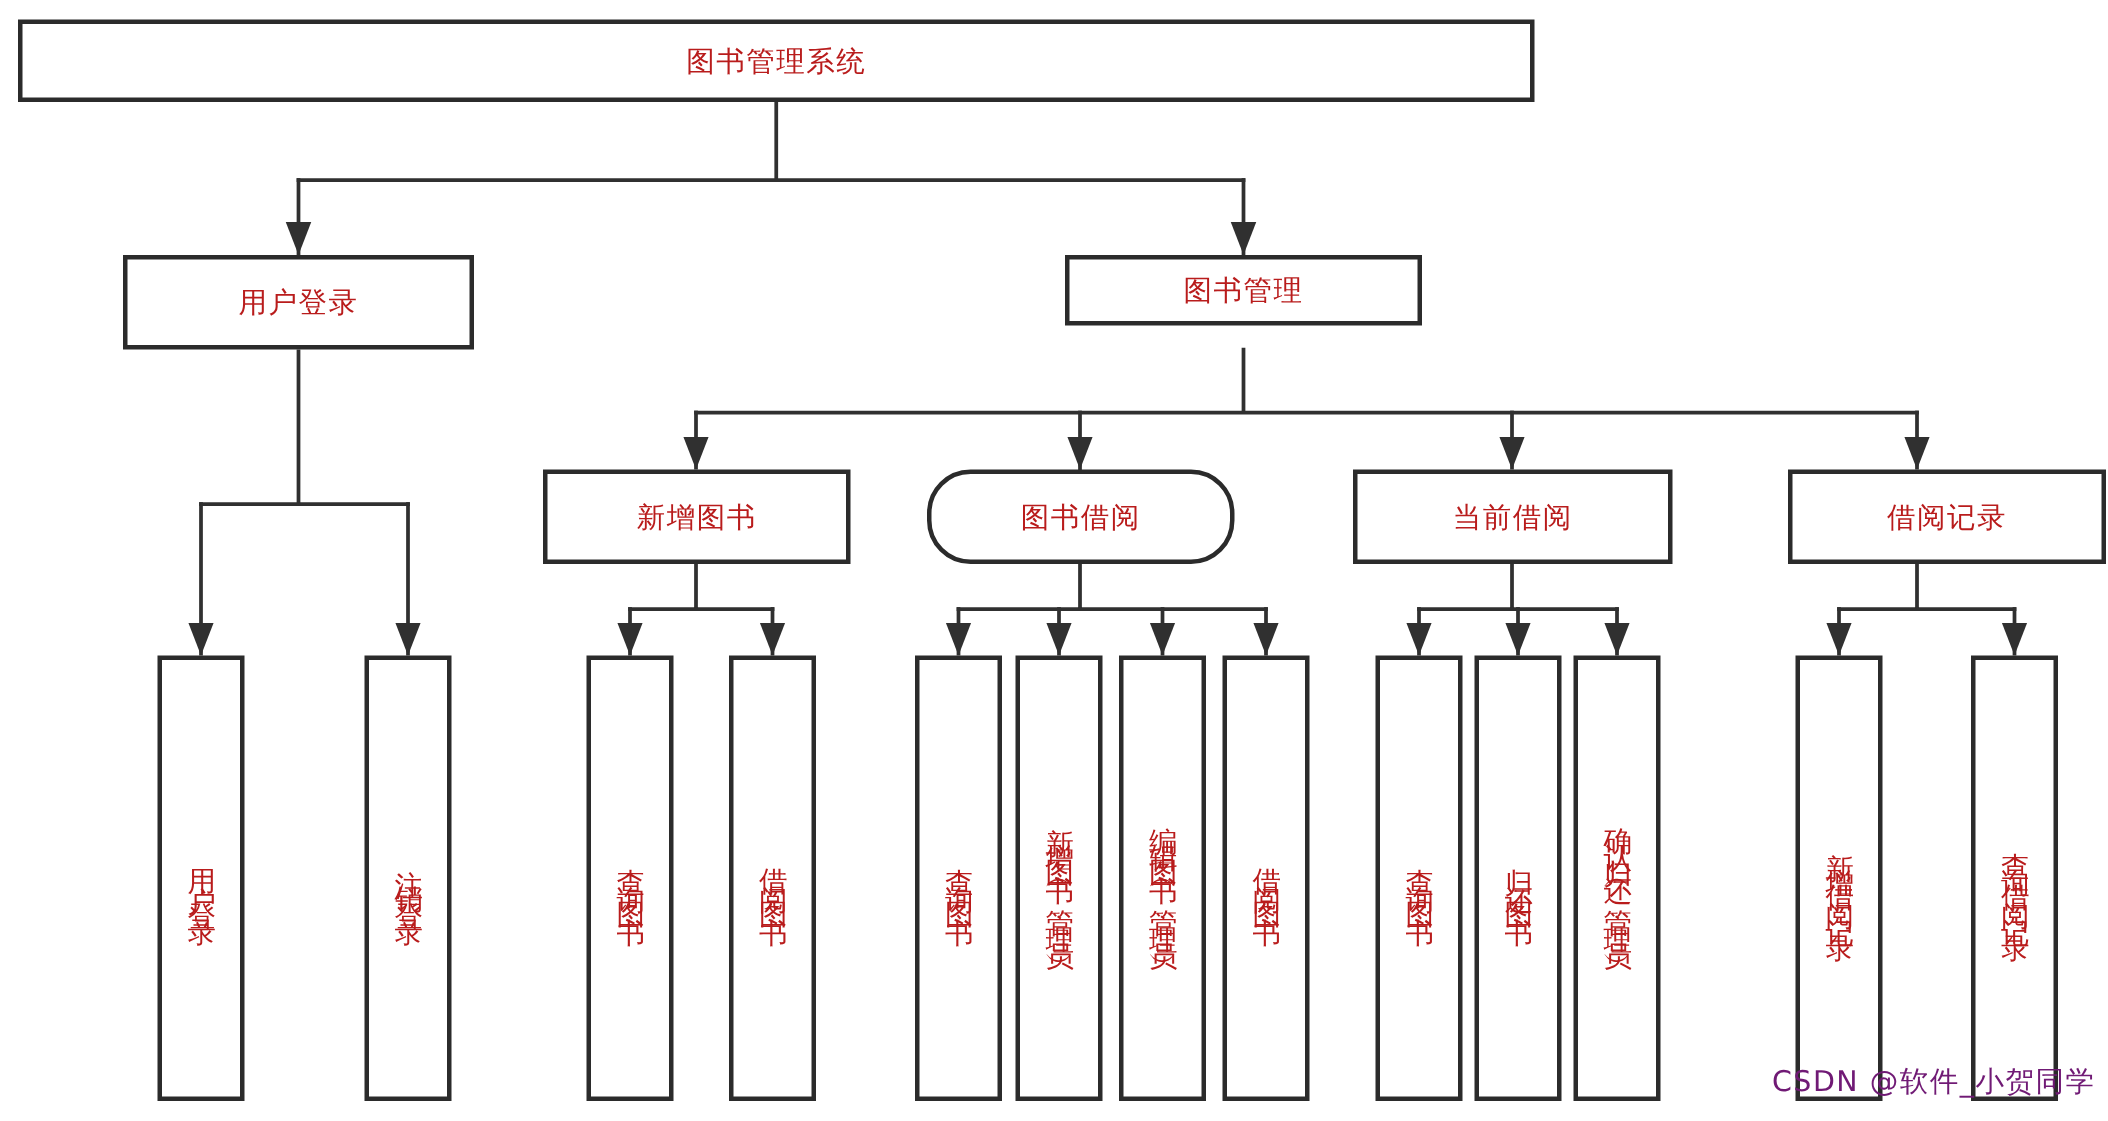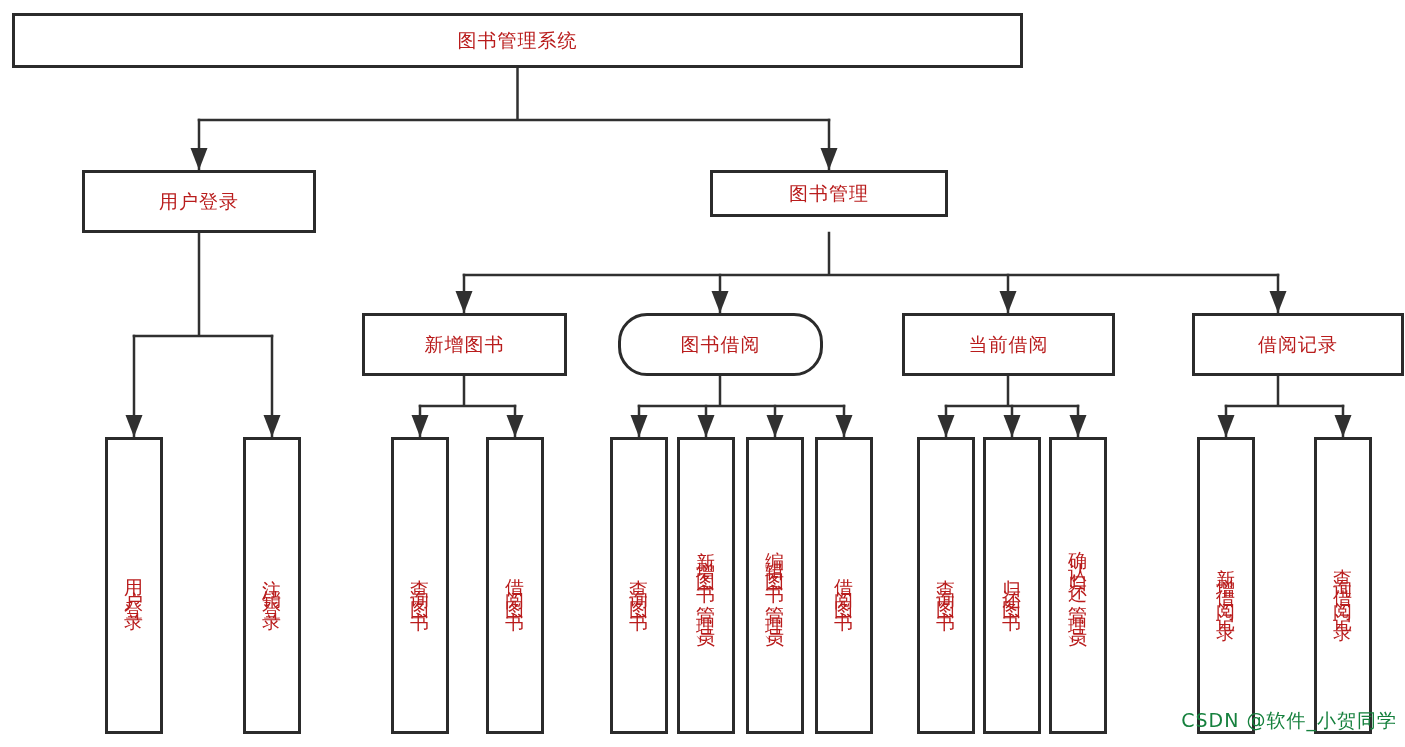--- a/index.html
+++ b/index.html
@@ -30,21 +30,21 @@
     font-size:19px;
     letter-spacing:11px;
     line-height:1;
     white-space:nowrap;
   }
   .watermark{
     position:absolute;
     right:8px;
     bottom:13px;
     z-index:3;
-    color:#15803d;
+    color:#701a75;
     font-size:19px;
     letter-spacing:1px;
   }
 </style>
 </head>
 <body>
 
 <div id="canvas">
 
   <svg id="connectors" width="1405" height="747" viewBox="0 0 1405 747">

